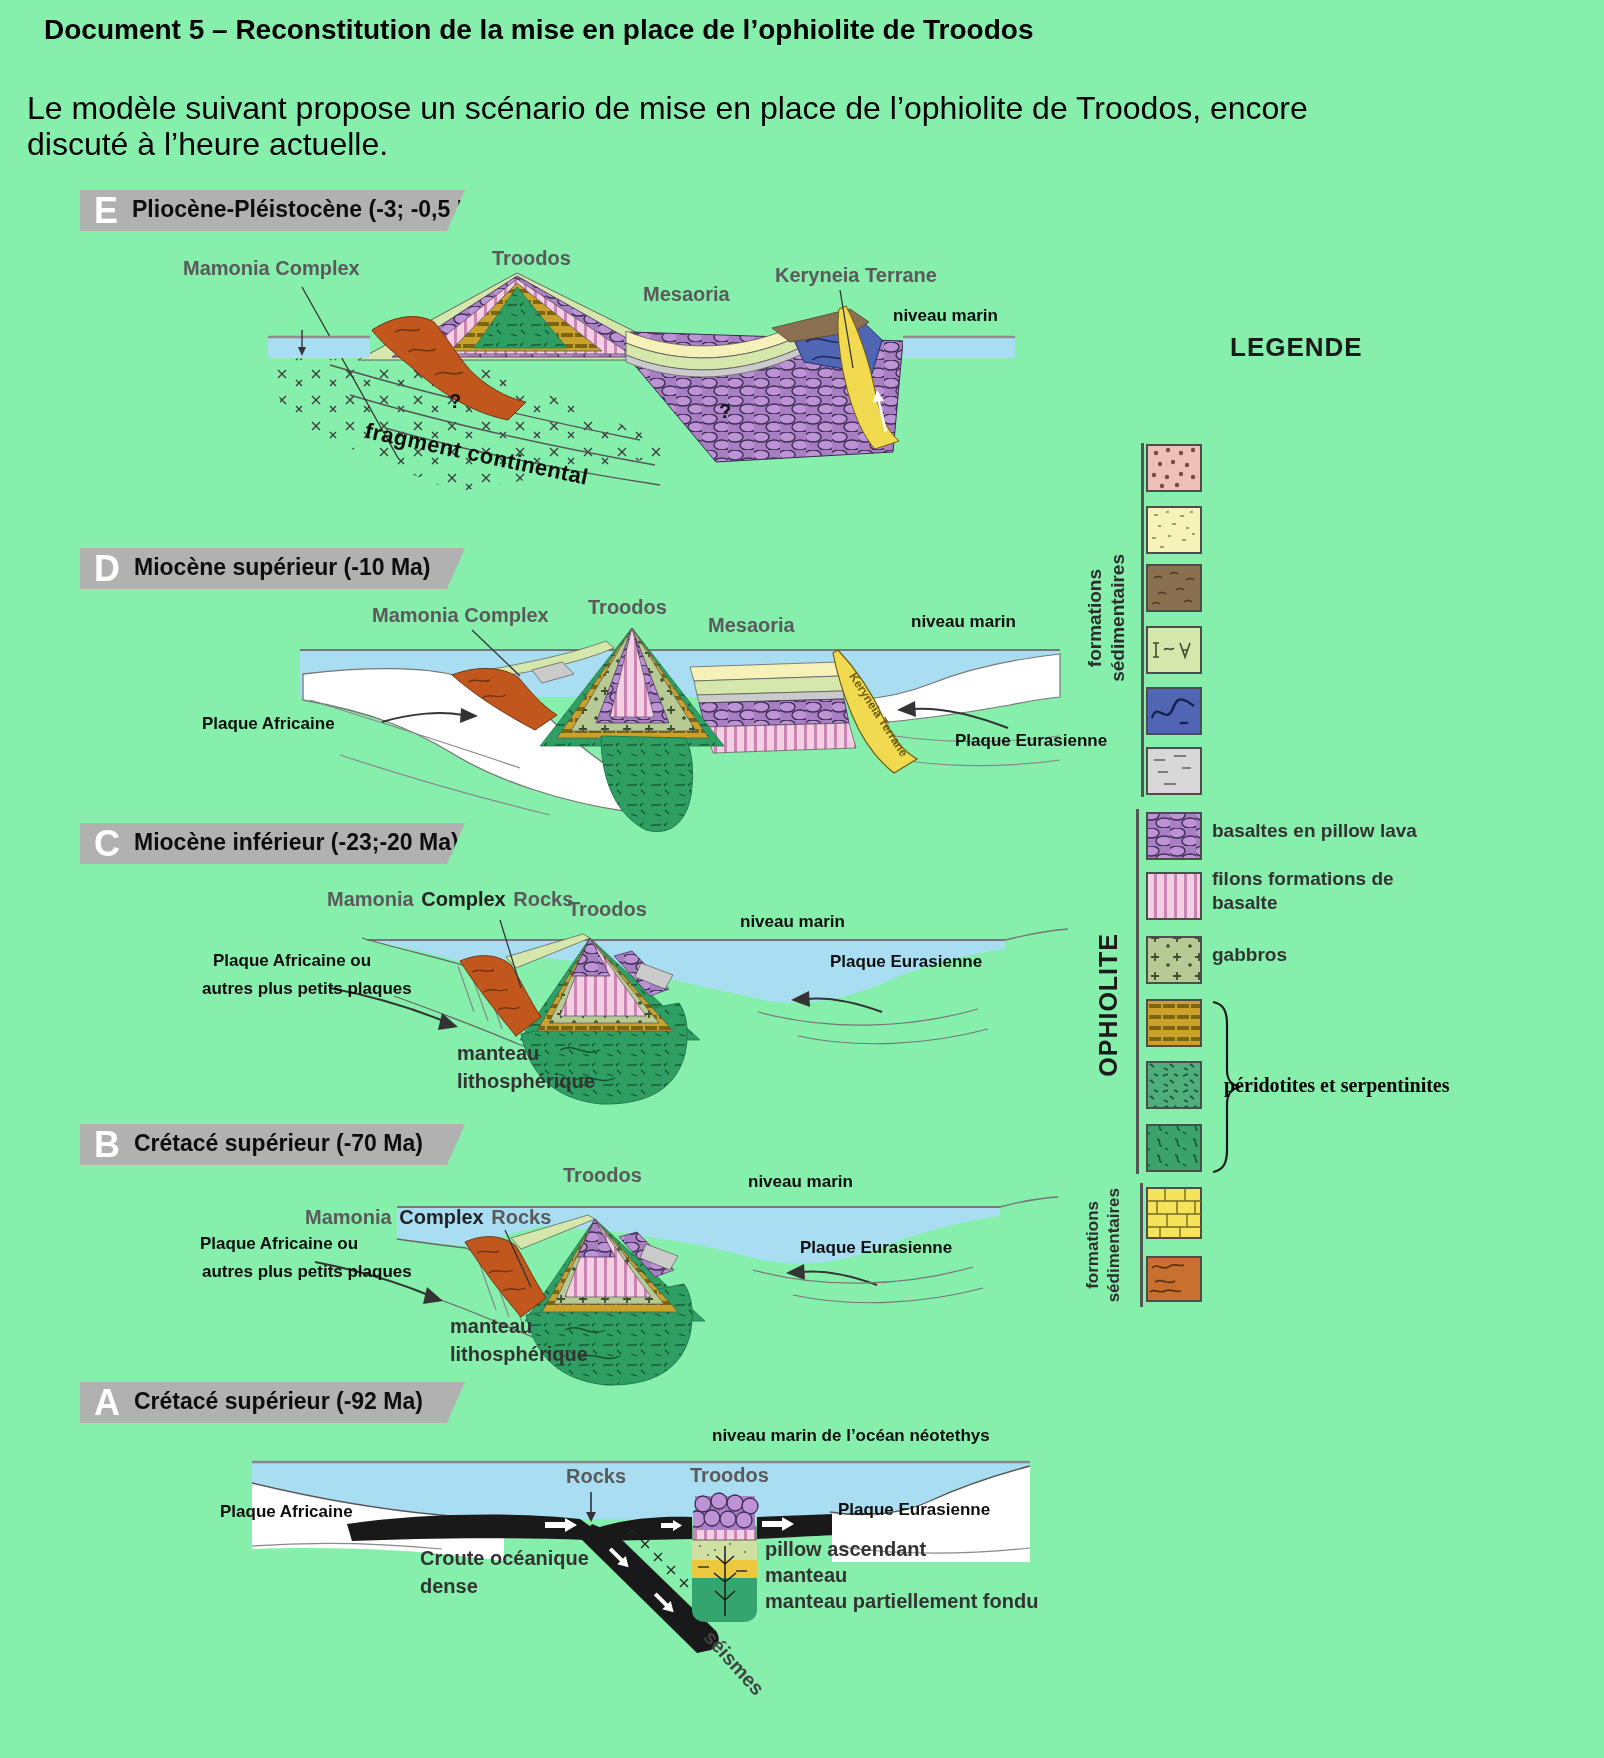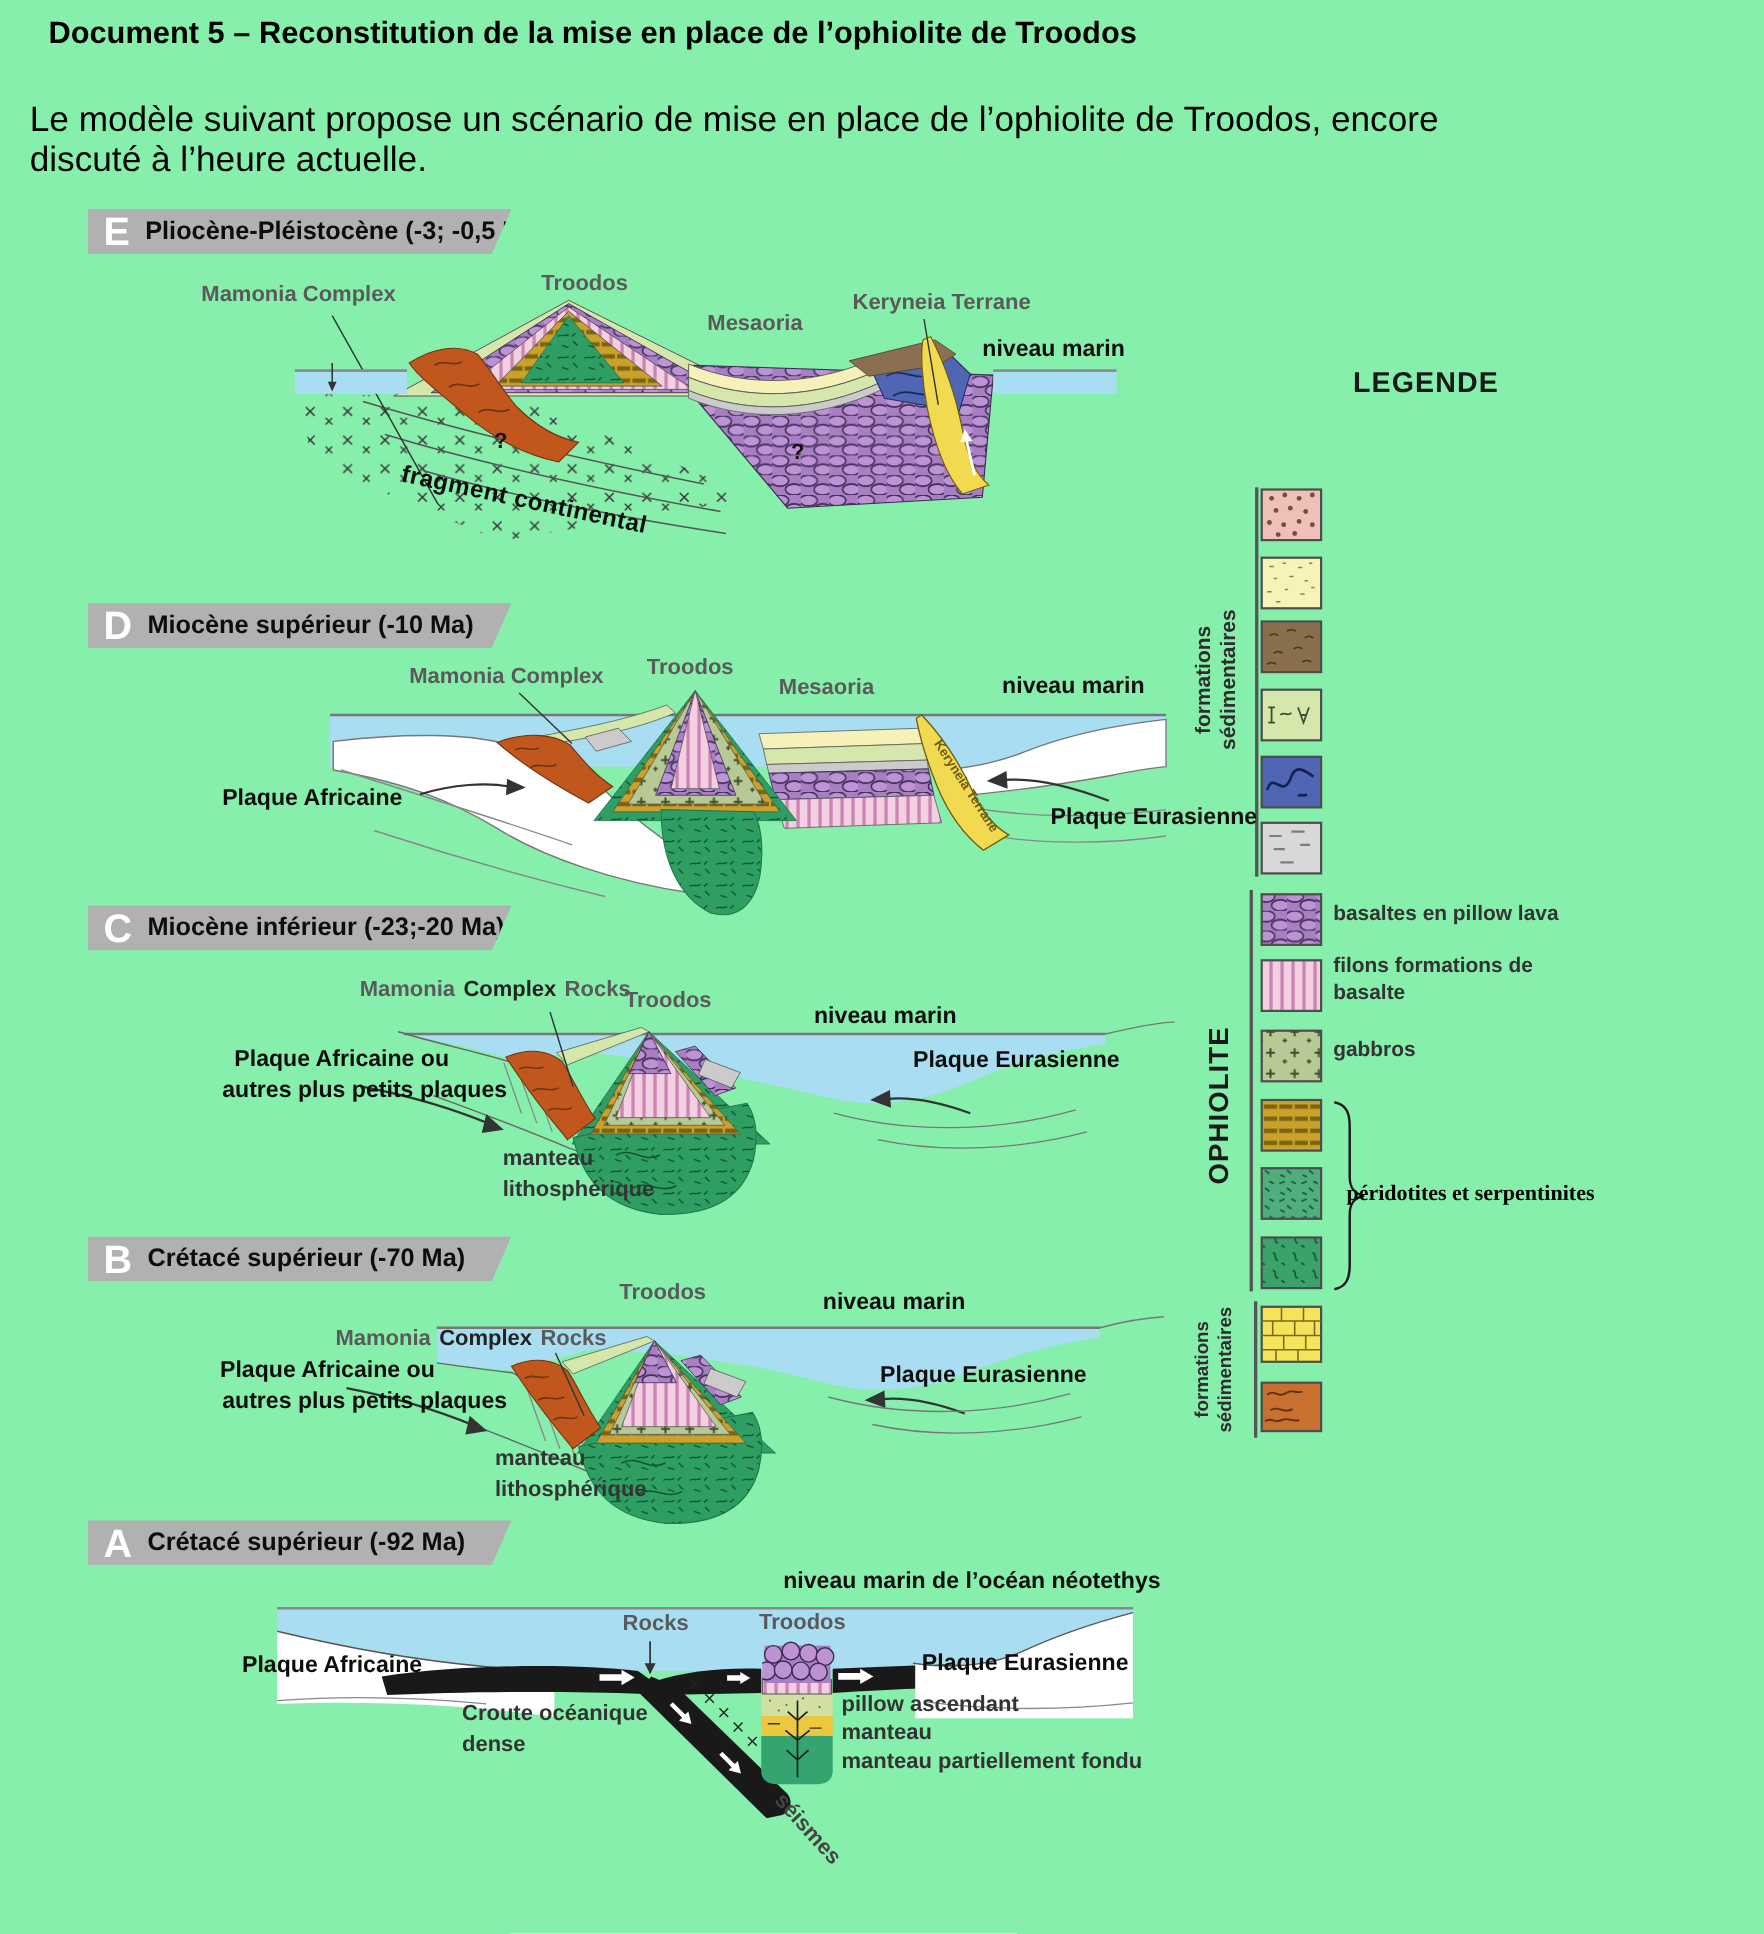--- a/index.html
+++ b/index.html
@@ -9,21 +9,21 @@
   .intro{position:absolute;left:27px;font-size:32px;color:#000;white-space:nowrap;}
   .art{position:absolute;left:0;top:0;z-index:0;}
   .hdr{position:absolute;width:385px;height:41px;background:#b1b1b1;z-index:2;
        clip-path:polygon(0 0,100% 0,367px 100%,0 100%);
        display:flex;align-items:center;padding-left:14px;box-sizing:border-box;}
   .hdr .ltr{font-size:36px;font-weight:bold;color:#fff;margin-right:14px;line-height:1;}
   .hdr .ttl{font-size:23px;font-weight:bold;color:#0d0d0d;white-space:nowrap;padding-bottom:2px;}
   .lab{position:absolute;z-index:3;white-space:nowrap;font-size:20px;}
   .lbl{color:#5a5a5a;font-weight:700;}
   .lbl2{color:#333;font-weight:700;}
-  .dark{color:#0d0d0d;font-weight:700;font-size:21px;}
+  .dark{color:#0d0d0d;font-weight:700;font-size:17px;}
   .rot{transform-origin:left top;}
   .q{font-size:20px;font-weight:700;color:#111;}
   .leglab{position:absolute;z-index:3;font-weight:bold;color:#333;font-size:19px;white-space:nowrap;}
   .legtitle{position:absolute;z-index:3;font-weight:bold;color:#1a1a1a;font-size:26px;letter-spacing:1px;}
   .serifb{font-family:"Liberation Serif",serif;font-size:20px;font-weight:bold;color:#000;}
   .vlab{position:absolute;z-index:3;display:flex;flex-direction:row;gap:1px;align-items:center;justify-content:center;}
   .vlab span{writing-mode:vertical-rl;transform:rotate(180deg);font-weight:bold;color:#2e2e2e;font-size:19px;}
   .vlab.small span{font-size:17px;}
   .voph{position:absolute;z-index:3;}
   .voph span{writing-mode:vertical-rl;transform:rotate(180deg);font-weight:bold;color:#1a1a1a;font-size:25px;letter-spacing:1px;}

